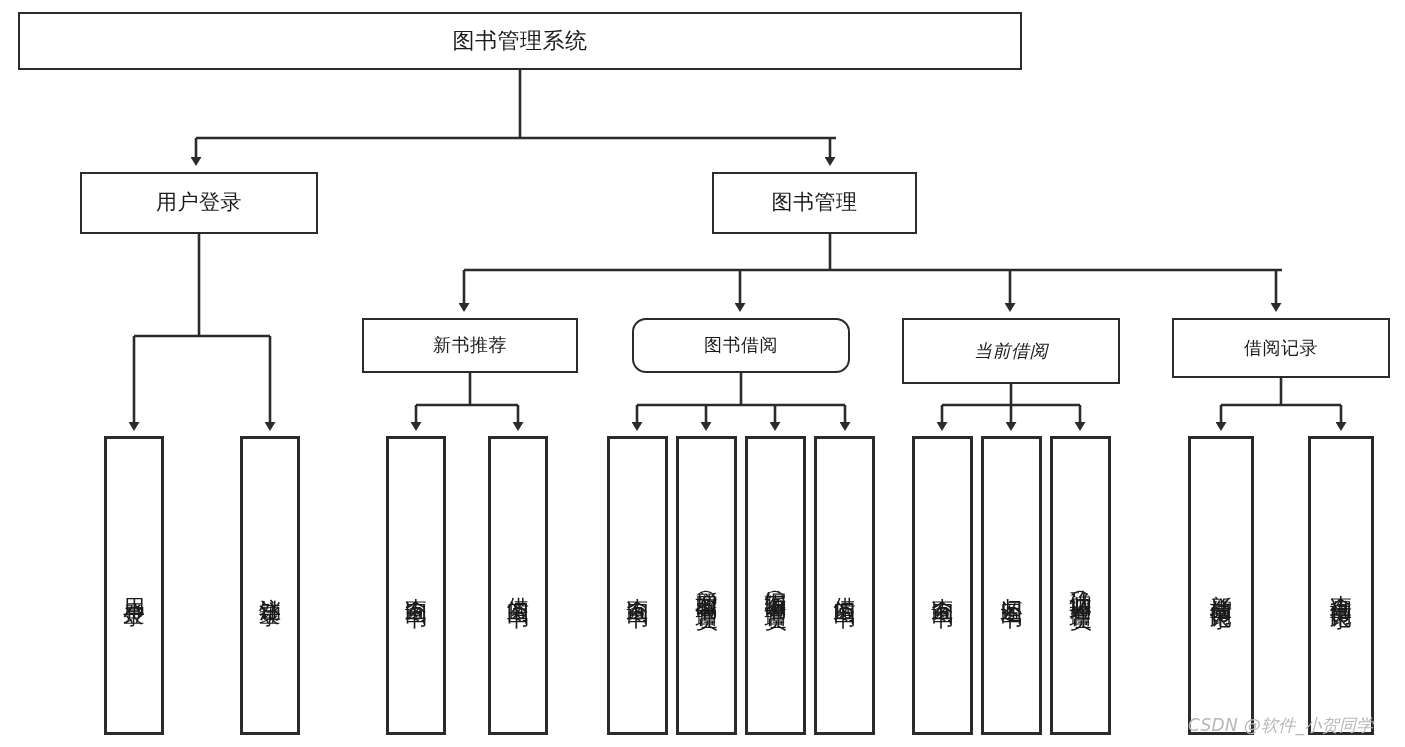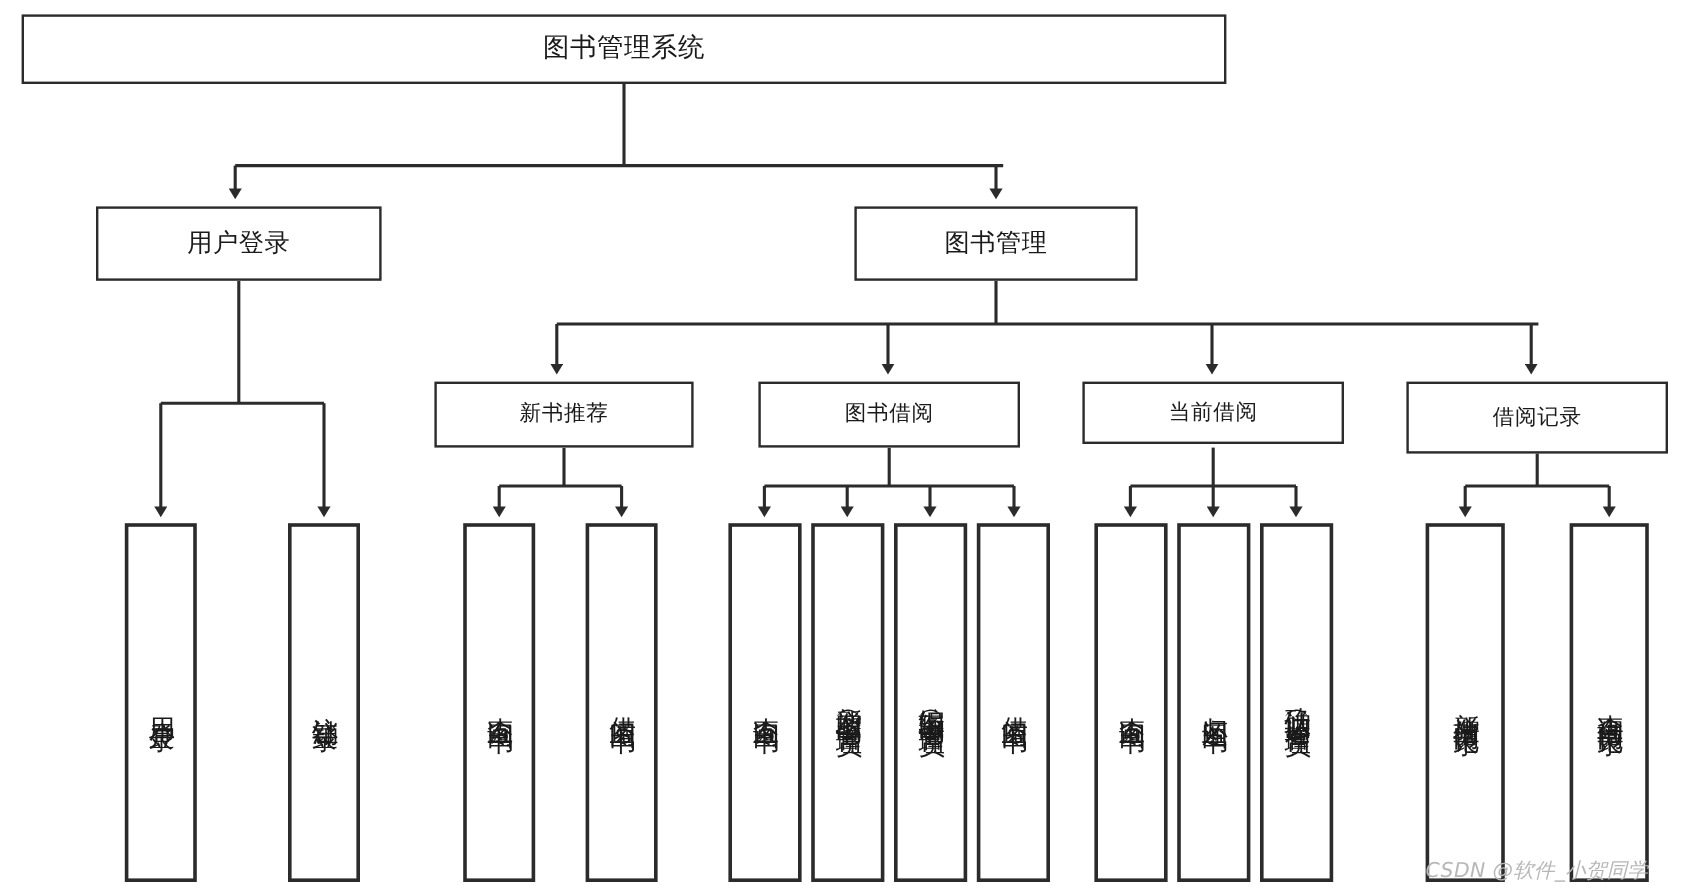--- a/index.html
+++ b/index.html
@@ -123,31 +123,31 @@
     </g>
   </svg>
 
   <div class="node node-root" style="left:18px; top:12px; width:1004px; height:58px;">
     <span class="label">图书管理系统</span>
   </div>
 
   <div class="node node-l2" style="left:80px; top:172px; width:238px; height:62px;">
     <span class="label">用户登录</span>
   </div>
-  <div class="node node-l2" style="left:712px; top:172px; width:236px; height:62px;">
+  <div class="node node-l2" style="left:712px; top:172px; width:205px; height:62px;">
     <span class="label">图书管理</span>
   </div>
 
   <div class="node node-l3" style="left:362px; top:318px; width:216px; height:55px;">
     <span class="label">新书推荐</span>
   </div>
-  <div class="node node-l3" style="left:632px; top:318px; width:218px; height:55px;">
+  <div class="node node-l3" style="left:632px; top:318px; width:218px; height:55px;border-radius:14px;">
     <span class="label">图书借阅</span>
   </div>
-  <div class="node node-l3" style="left:902px; top:318px; width:218px; height:52px;">
+  <div class="node node-l3" style="left:902px; top:318px; width:218px; height:66px;font-style:italic;">
     <span class="label">当前借阅</span>
   </div>
   <div class="node node-l3" style="left:1172px; top:318px; width:218px; height:60px;">
     <span class="label">借阅记录</span>
   </div>
 
   <div class="node node-leaf" style="left:104px; top:436px; width:60px; height:299px;">
     <span class="label">用户登录</span>
   </div>
   <div class="node node-leaf" style="left:240px; top:436px; width:60px; height:299px;">

